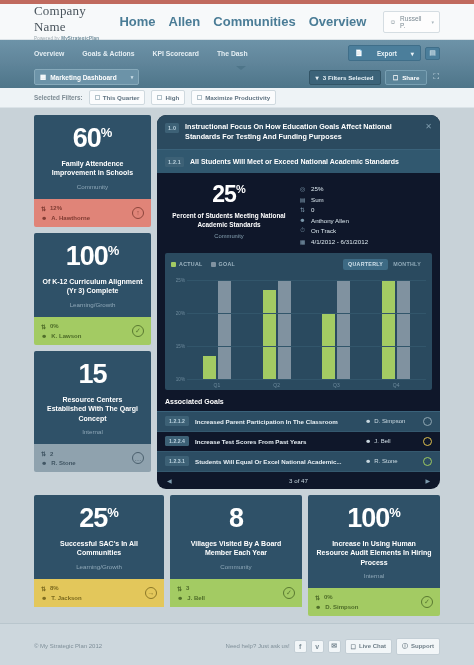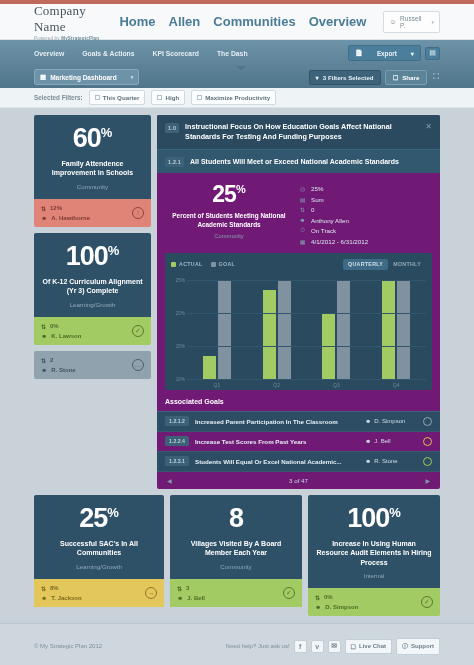--- a/index.html
+++ b/index.html
@@ -117,21 +117,21 @@
   .foot-red { background: #e08478; color: #7d3a31; }
   .foot-green { background: #a3cb63; color: #4d6b28; }
   .foot-slate { background: #8fa2ae; color: #3f5462; }
   .foot-yellow { background: #e3c75b; color: #7c6a1f; }
   .status-circ {
     width: 12px; height: 12px; border-radius: 50%; border: 1.2px solid currentColor;
     display: flex; align-items: center; justify-content: center; font-size: 7px; opacity: .85;
   }
 
   
-  .panel { background: #701a75; border-radius: 2px; overflow: hidden; }
+  .panel { background: #0f172a; border-radius: 9px; overflow: hidden; }
   .panel-hdr {
     background: #2b4a5f; padding: 7px 8px; display: flex; align-items: flex-start; gap: 6px;
   }
   .badge {
     background: #3d6176; color: #b9d0dd; font-size: 5.4px; font-weight: bold;
     padding: 2px 3px; border-radius: 1.5px; flex: none; margin-top: 1px; letter-spacing: .2px;
   }
   .panel-hdr-txt { color: #fff; font-size: 7.2px; font-weight: bold; line-height: 1.4; flex: 1; }
   .close-x { color: #7f9cae; font-size: 8px; cursor: pointer; }
   .panel-sub {
@@ -328,20 +328,25 @@
             <div class="kpi-foot-row">
                 <span>☻</span>
                 <span>K. Lawson</span>
               </div>
           </div>
           <div class="status-circ">✓</div>
         </div>
       </div>
 
       <div class="kpi">
+        <div class="kpi-top">
+          <div class="kpi-val"><span>15</span><sup></sup></div>
+          <div class="kpi-title">Resource Centers Established With The Qargi Concept</div>
+          <div class="kpi-cat">Internal</div>
+        </div>
         <div class="kpi-foot foot-slate">
           <div class="kpi-foot-left">
             <div class="kpi-foot-row">
                 <span>⇅</span>
                 <span>2</span>
               </div>
             <div class="kpi-foot-row">
                 <span>☻</span>
                 <span>R. Stone</span>
               </div>

